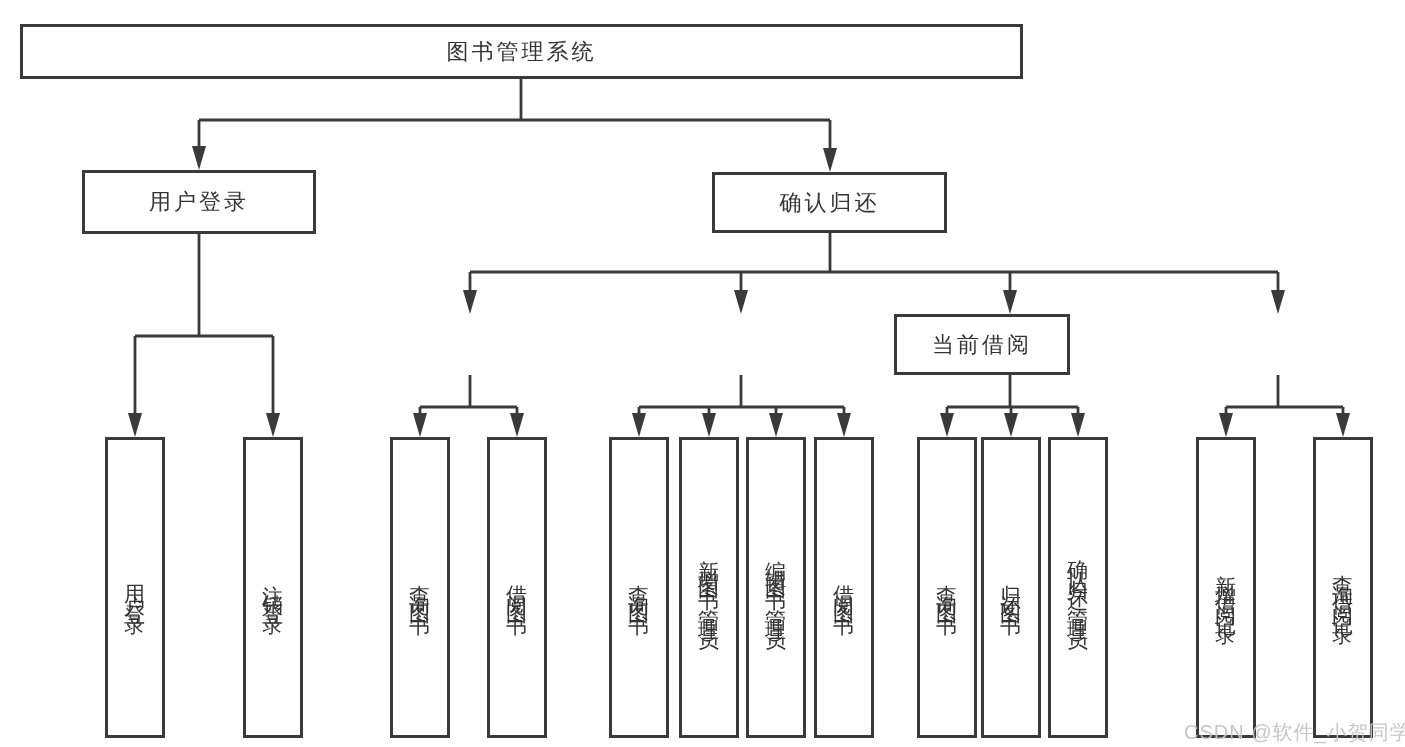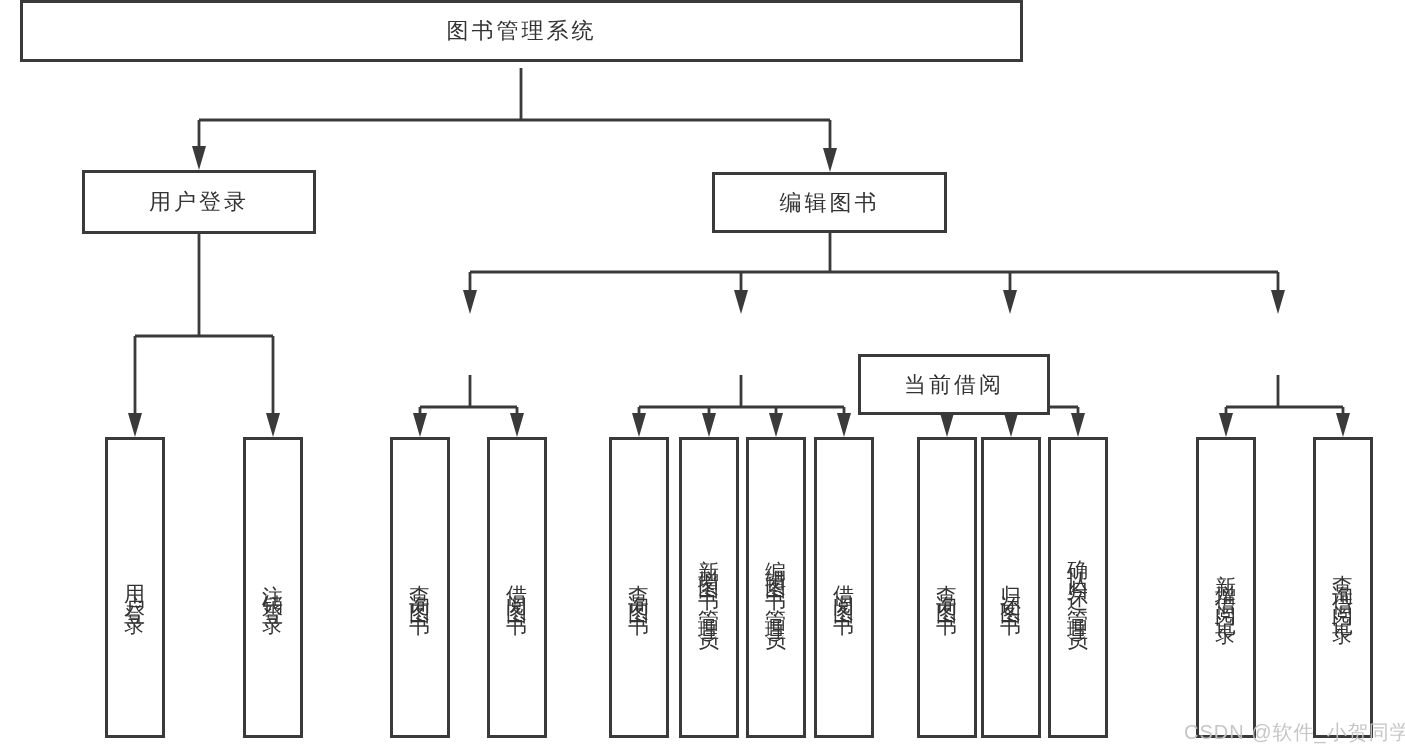--- a/index.html
+++ b/index.html
@@ -129,32 +129,32 @@
       <polygon points="769,413 783,413 776,437"></polygon>
       <polygon points="837,413 851,413 844,437"></polygon>
       <polygon points="940,413 954,413 947,437"></polygon>
       <polygon points="1004,413 1018,413 1011,437"></polygon>
       <polygon points="1071,413 1085,413 1078,437"></polygon>
       <polygon points="1219,413 1233,413 1226,437"></polygon>
       <polygon points="1336,413 1350,413 1343,437"></polygon>
     </g>
   </svg>
 
-  <div class="node" style="left:20px; top:0; width:1003px; height:62px;">
+  <div class="node" style="left:20px; top:24px; width:1003px; height:55px;">
     <span>图书管理系统</span>
   </div>
 
   <div class="node" style="left:82px; top:170px; width:234px; height:64px;">
     <span>用户登录</span>
   </div>
   <div class="node" style="left:712px; top:172px; width:235px; height:61px;">
-    <span>编辑图书</span>
-  </div>
-
-  <div class="node" style="left:858px; top:314px; width:192px; height:61px;margin-top:40px;">
+    <span>确认归还</span>
+  </div>
+
+  <div class="node" style="left:894px; top:314px; width:176px; height:61px;">
     <span>当前借阅</span>
   </div>
 
   <div class="leaf" style="left:105px;">
     <span class="vtext">用户登录</span>
   </div>
   <div class="leaf" style="left:243px;">
     <span class="vtext">注销登录</span>
   </div>
 

